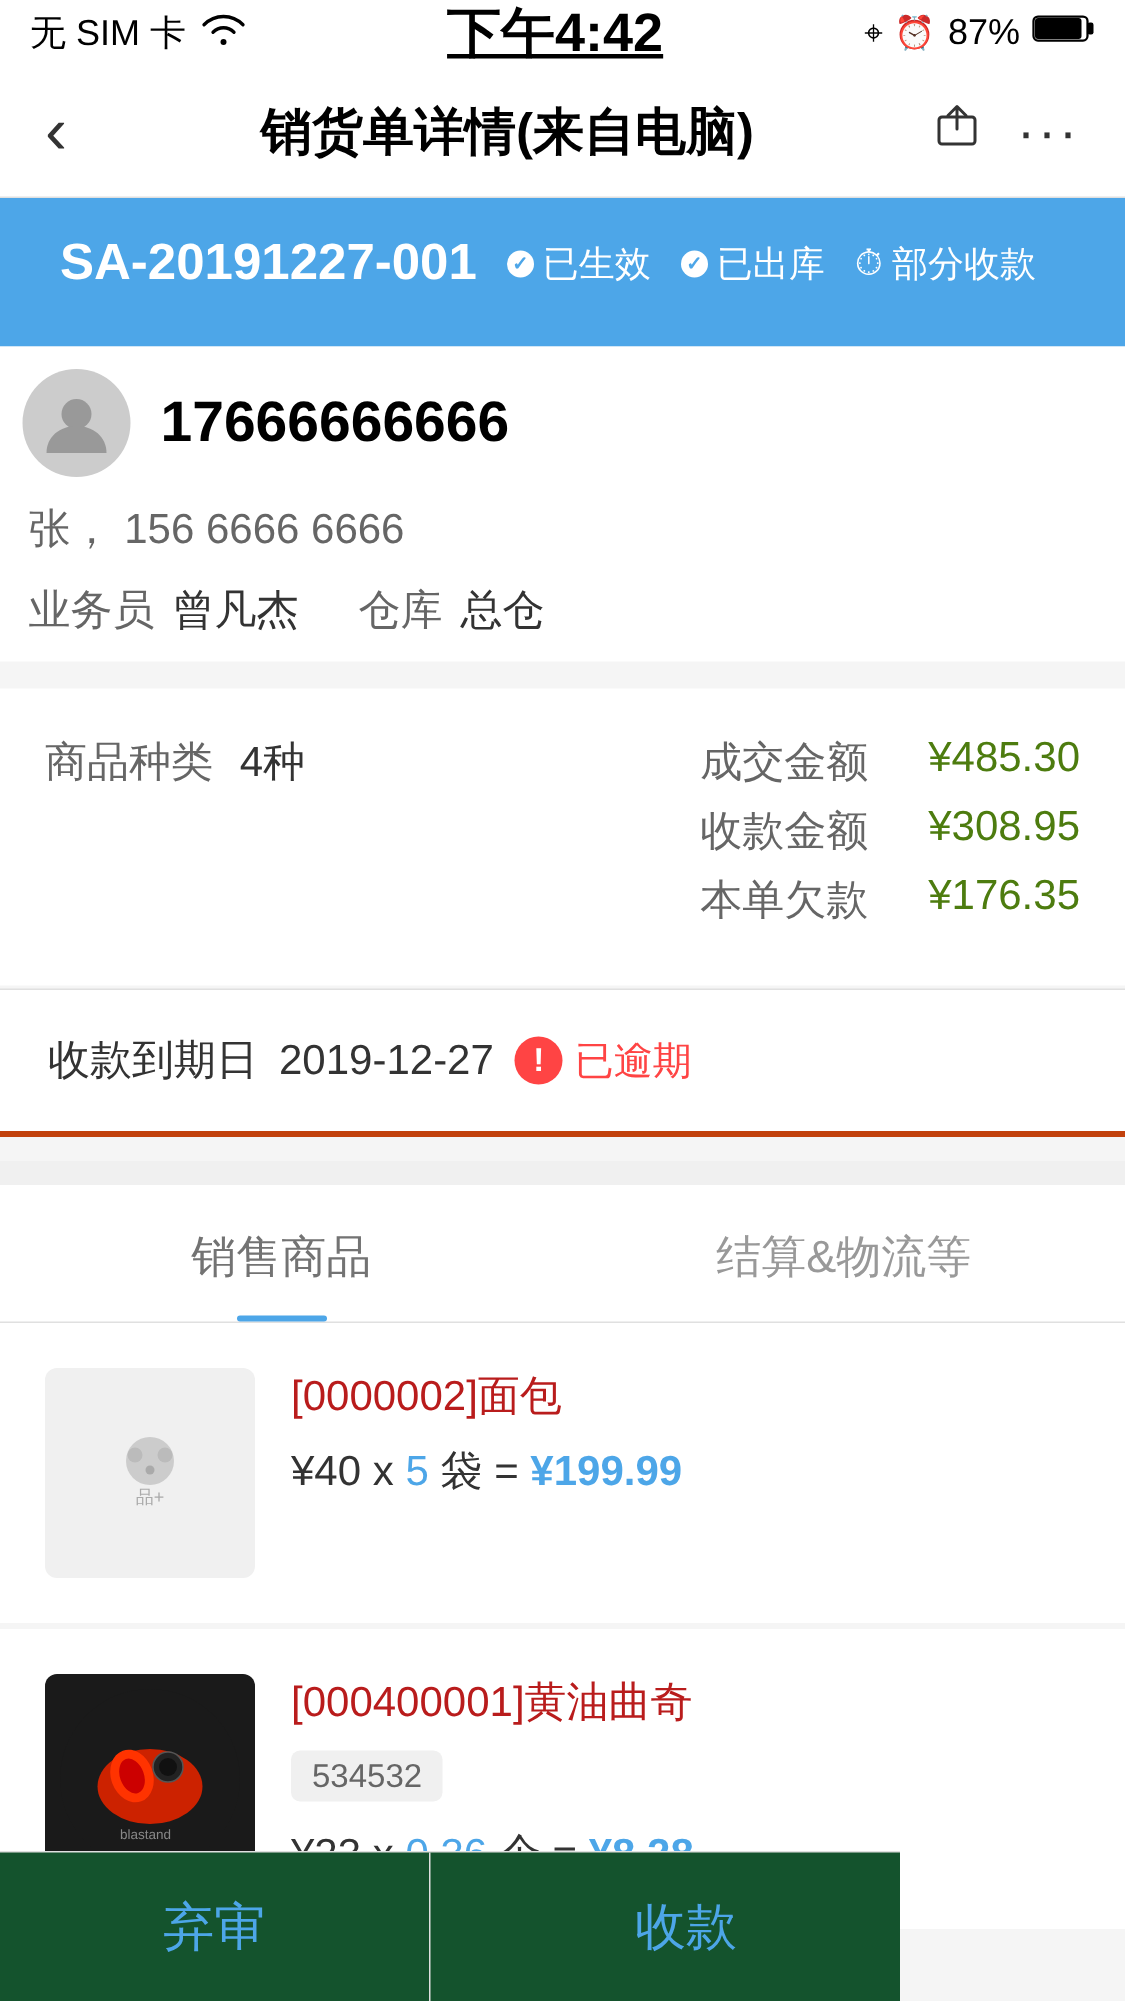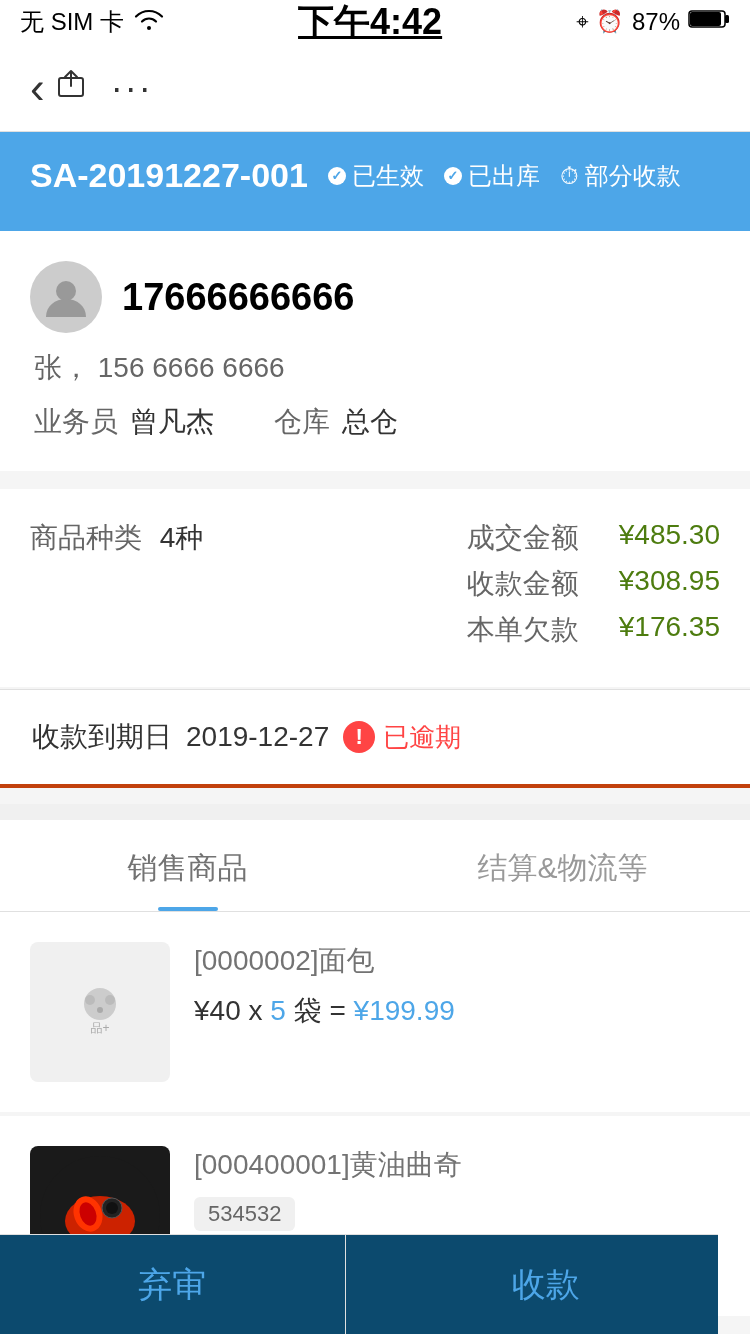--- a/index.html
+++ b/index.html
@@ -58,21 +58,21 @@
     }
     .nav-icon {
       font-size: 32px;
       color: #333;
       cursor: pointer;
     }
 
     
     .order-banner {
       background: #4DA6E8;
-      padding: 24px 30px 20px;
+      padding: 24px 40px 20px;
     }
     .order-banner-top {
       display: flex;
       align-items: center;
       gap: 20px;
       margin-bottom: 16px;
     }
     .order-id {
       font-size: 34px;
       font-weight: 700;
@@ -101,21 +101,21 @@
       font-weight: 700;
     }
     .order-banner-date {
       font-size: 26px;
       color: #fff;
     }
 
     
     .customer-section {
       background: #fff;
-      padding: 30px;
+      padding: 15px;
       margin-bottom: 2px;
     }
     .customer-top {
       display: flex;
       align-items: center;
       gap: 20px;
       margin-bottom: 16px;
     }
     .avatar {
       width: 72px;
@@ -137,21 +137,21 @@
       font-size: 28px;
       color: #666;
       margin-bottom: 16px;
       padding-left: 4px;
     }
     .customer-meta {
       display: flex;
       font-size: 28px;
       color: #333;
       padding-left: 4px;
-      gap: 60px;
+      gap: 40px;
     }
     .meta-item { display: flex; gap: 12px; }
     .meta-label { color: #666; }
     .meta-value { color: #333; }
 
     
     .stats-section {
       background: #fff;
       padding: 30px;
       display: flex;
@@ -253,48 +253,48 @@
       border-radius: 8px;
       flex-shrink: 0;
       display: flex;
       align-items: center;
       justify-content: center;
       overflow: hidden;
     }
     .product-info { flex: 1; }
     .product-name {
       font-size: 28px;
-      color: #737373;
+      color: #b91c1c;
       margin-bottom: 12px;
       font-weight: 500;
     }
     .product-badge {
       display: inline-block;
       background: #f0f0f0;
       color: #666;
       font-size: 22px;
       padding: 4px 14px;
       border-radius: 6px;
       margin-bottom: 16px;
     }
     .product-price {
       font-size: 28px;
       color: #333;
     }
     .price-highlight { color: #4DA6E8; }
-    .price-total { color: #4DA6E8; font-weight: 400; }
+    .price-total { color: #4DA6E8; font-weight: 700; }
 
     
     .bottom-bar {
       position: fixed;
       bottom: 0;
       left: 0;
-      width: 718px;
+      width: 600px;
       height: 100px;
-      background: #0c4a6e;
+      background: #14532d;
       display: flex;
       border-top: 1px solid #e0e0e0;
       gap: 28px;
     }
     .bottom-btn {
       flex: 1;
       display: flex;
       align-items: center;
       justify-content: center;
       font-size: 34px;
@@ -338,20 +338,21 @@
         <rect x="1" y="3" width="36" height="16" rx="3" ry="3" stroke="#000" stroke-width="1.5" fill="none"></rect>
         <rect x="37" y="7" width="4" height="8" rx="1.5" fill="#000"></rect>
         <rect x="2" y="4" width="31" height="14" rx="2" fill="#000"></rect>
       </svg>
     </span>
   </div>
 </div>
 
 <div class="nav-bar">
   <span class="nav-back" style="font-size:44px; font-weight:300;">‹</span>
+  <span class="nav-title">销货单详情(来自电脑)</span>
   <div class="nav-right">
     <span class="nav-icon">
       <svg width="32" height="32" viewBox="0 0 32 32" fill="none">
         <rect x="4" y="10" width="24" height="18" rx="2" stroke="#333" stroke-width="2" fill="none"></rect>
         <path d="M16 4v14M10 9l6-6 6 6" stroke="#333" stroke-width="2" stroke-linecap="round" stroke-linejoin="round"></path>
       </svg>
     </span>
     <span class="nav-icon" style="font-size:36px; letter-spacing:2px;">···</span>
   </div>
 </div>

